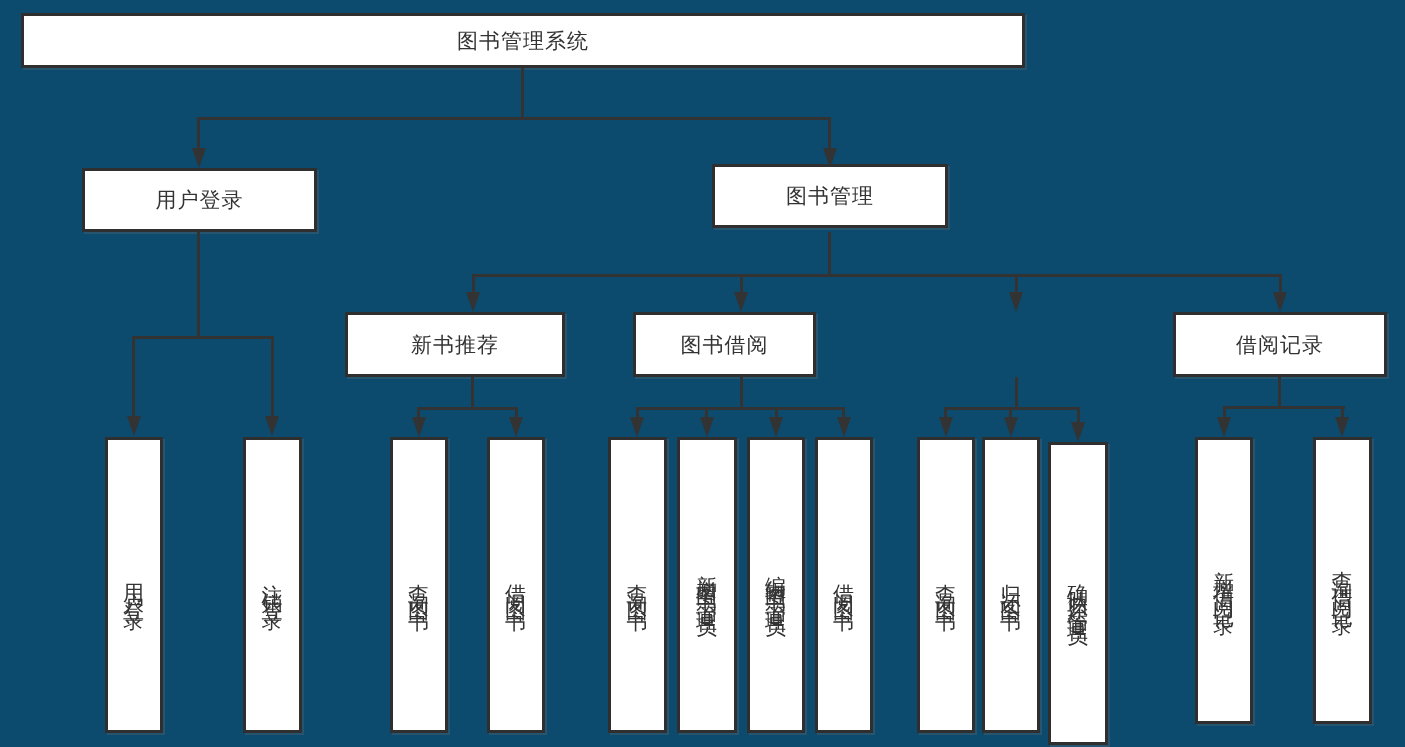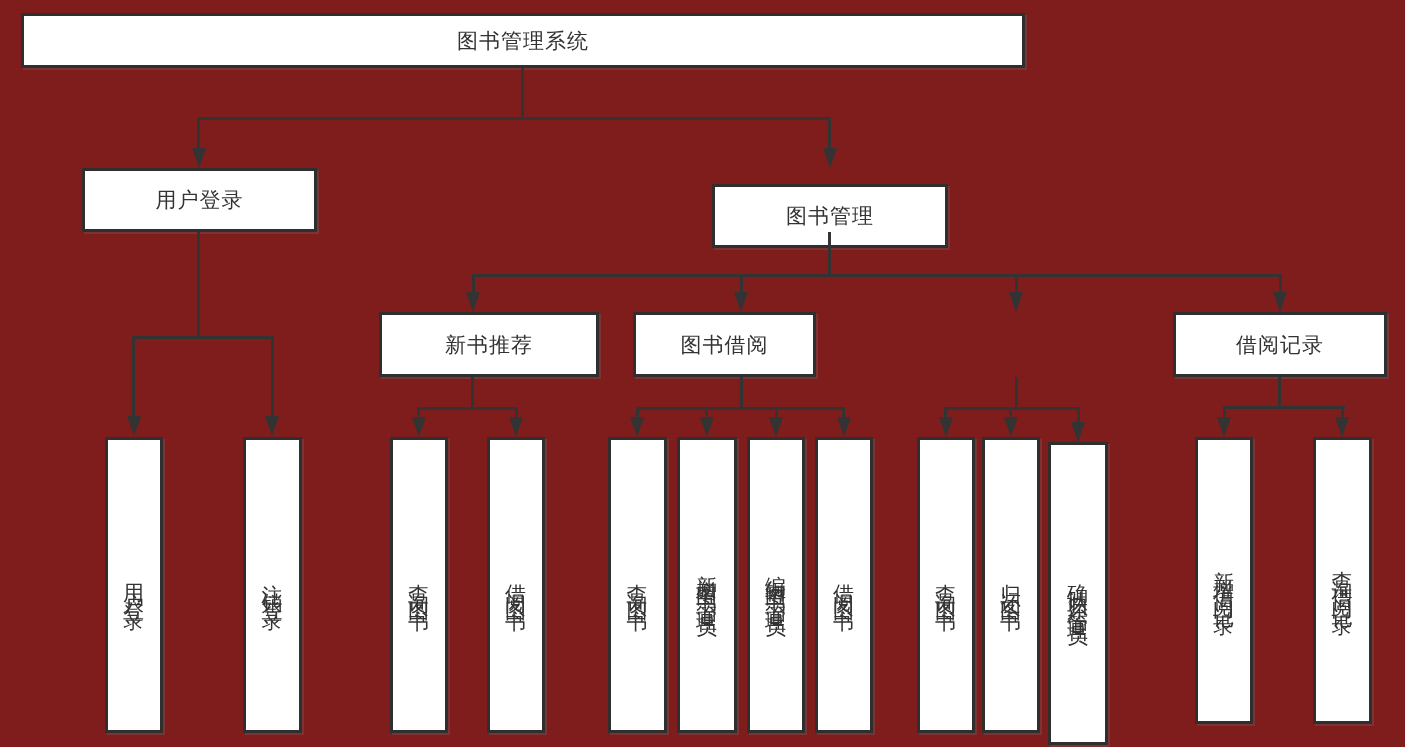--- a/index.html
+++ b/index.html
@@ -1,19 +1,19 @@
 <!DOCTYPE html>
 <html><head>
 <meta charset="utf-8">
 <style>
   html,body{margin:0;padding:0;background:#ffffff;}
   #stage{
     position:relative;
     width:1405px;height:747px;
-    background:#7f1d1d;
+    background:#0c4a6e;
     font-family:"Liberation Sans","DejaVu Sans",sans-serif;
     color:#333333;
     overflow:hidden;
   }
   .box{
     position:absolute;
     box-sizing:border-box;
     border:3px solid #2f2f2f;
     background:#ffffff;
     display:flex;
@@ -68,21 +68,21 @@
   <div class="line" style="left:521px;top:68px;width:3px;height:49px"></div>
   <div class="line" style="left:197px;top:117px;width:634px;height:3px"></div>
   <div class="line" style="left:197px;top:117px;width:3px;height:33px"></div>
   <div class="arrow" style="left:192px;top:148px"></div>
   <div class="line" style="left:828px;top:117px;width:3px;height:33px"></div>
   <div class="arrow" style="left:823px;top:148px"></div>
 
   <div class="box h" style="left:82px;top:168px;width:235px;height:64px">
     <span>用户登录</span>
   </div>
-  <div class="box h" style="left:712px;top:184px;width:236px;height:64px">
+  <div class="box h" style="left:712px;top:164px;width:236px;height:64px">
     <span>图书管理</span>
   </div>
 
   <div class="line" style="left:197px;top:232px;width:3px;height:104px"></div>
   <div class="line" style="left:132px;top:336px;width:142px;height:3px"></div>
   <div class="line" style="left:132px;top:336px;width:3px;height:82px"></div>
   <div class="arrow" style="left:127px;top:416px"></div>
   <div class="line" style="left:271px;top:336px;width:3px;height:82px"></div>
   <div class="arrow" style="left:265px;top:416px"></div>
 
@@ -90,21 +90,21 @@
   <div class="line" style="left:472px;top:274px;width:810px;height:3px"></div>
   <div class="line" style="left:472px;top:274px;width:3px;height:20px"></div>
   <div class="arrow" style="left:466px;top:292px"></div>
   <div class="line" style="left:740px;top:274px;width:3px;height:20px"></div>
   <div class="arrow" style="left:734px;top:292px"></div>
   <div class="line" style="left:1015px;top:274px;width:3px;height:20px"></div>
   <div class="arrow" style="left:1009px;top:292px"></div>
   <div class="line" style="left:1279px;top:274px;width:3px;height:20px"></div>
   <div class="arrow" style="left:1273px;top:292px"></div>
 
-  <div class="box h" style="left:379px;top:312px;width:220px;height:65px">
+  <div class="box h" style="left:345px;top:312px;width:220px;height:65px">
     <span>新书推荐</span>
   </div>
   <div class="box h" style="left:633px;top:312px;width:183px;height:65px">
     <span>图书借阅</span>
   </div>
   <div class="box h" style="left:1173px;top:312px;width:214px;height:65px">
     <span>借阅记录</span>
   </div>
 
   <div class="line" style="left:471px;top:377px;width:3px;height:30px"></div>

